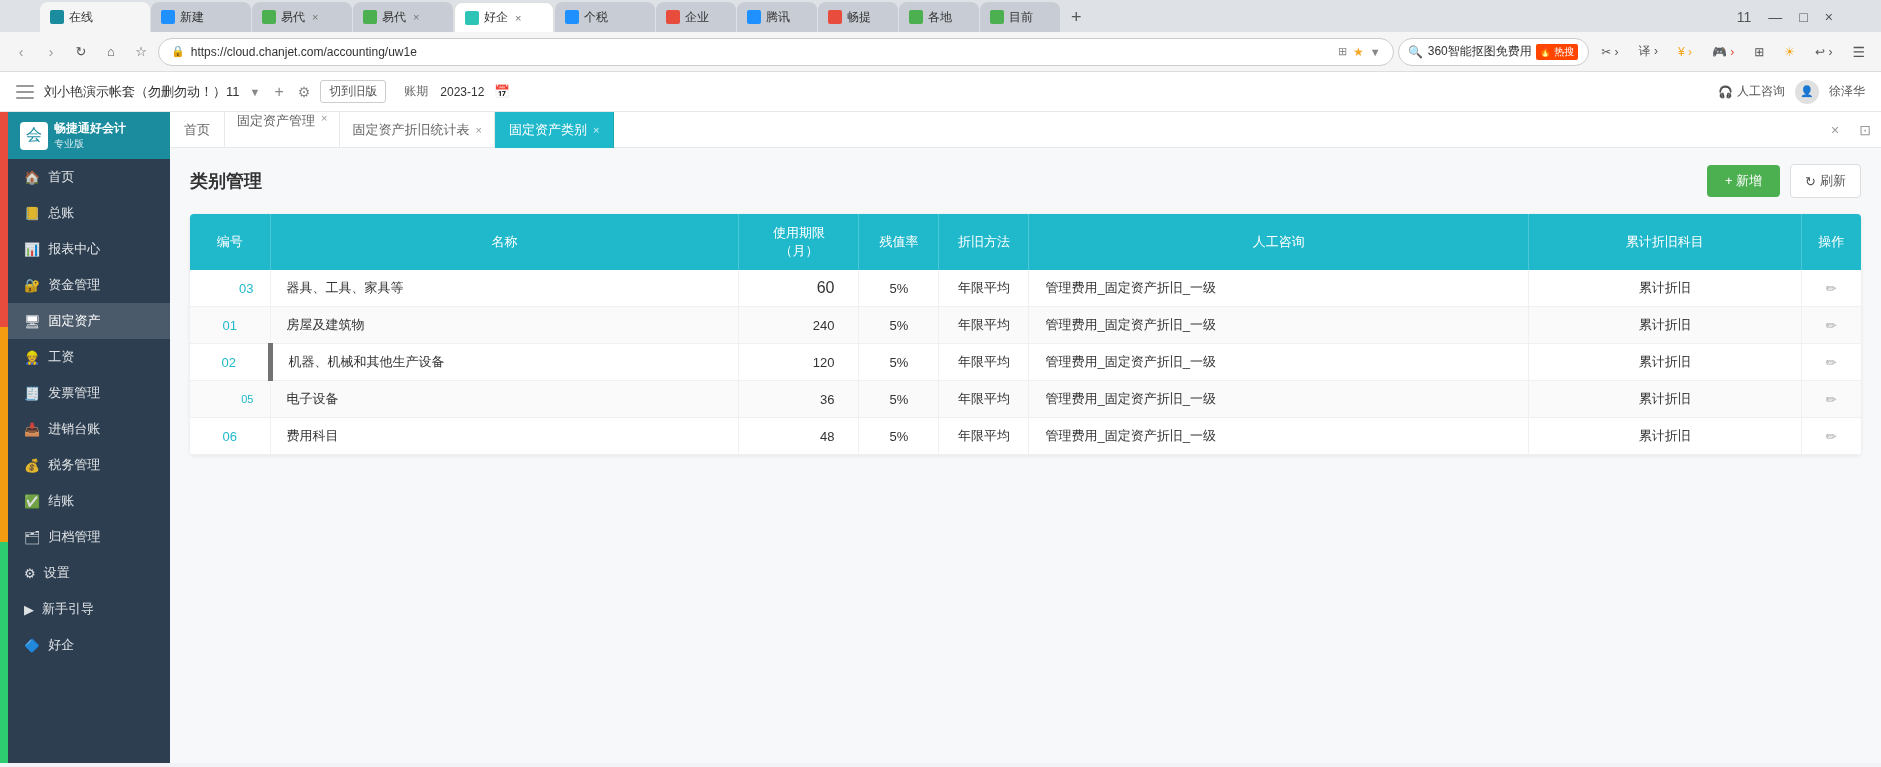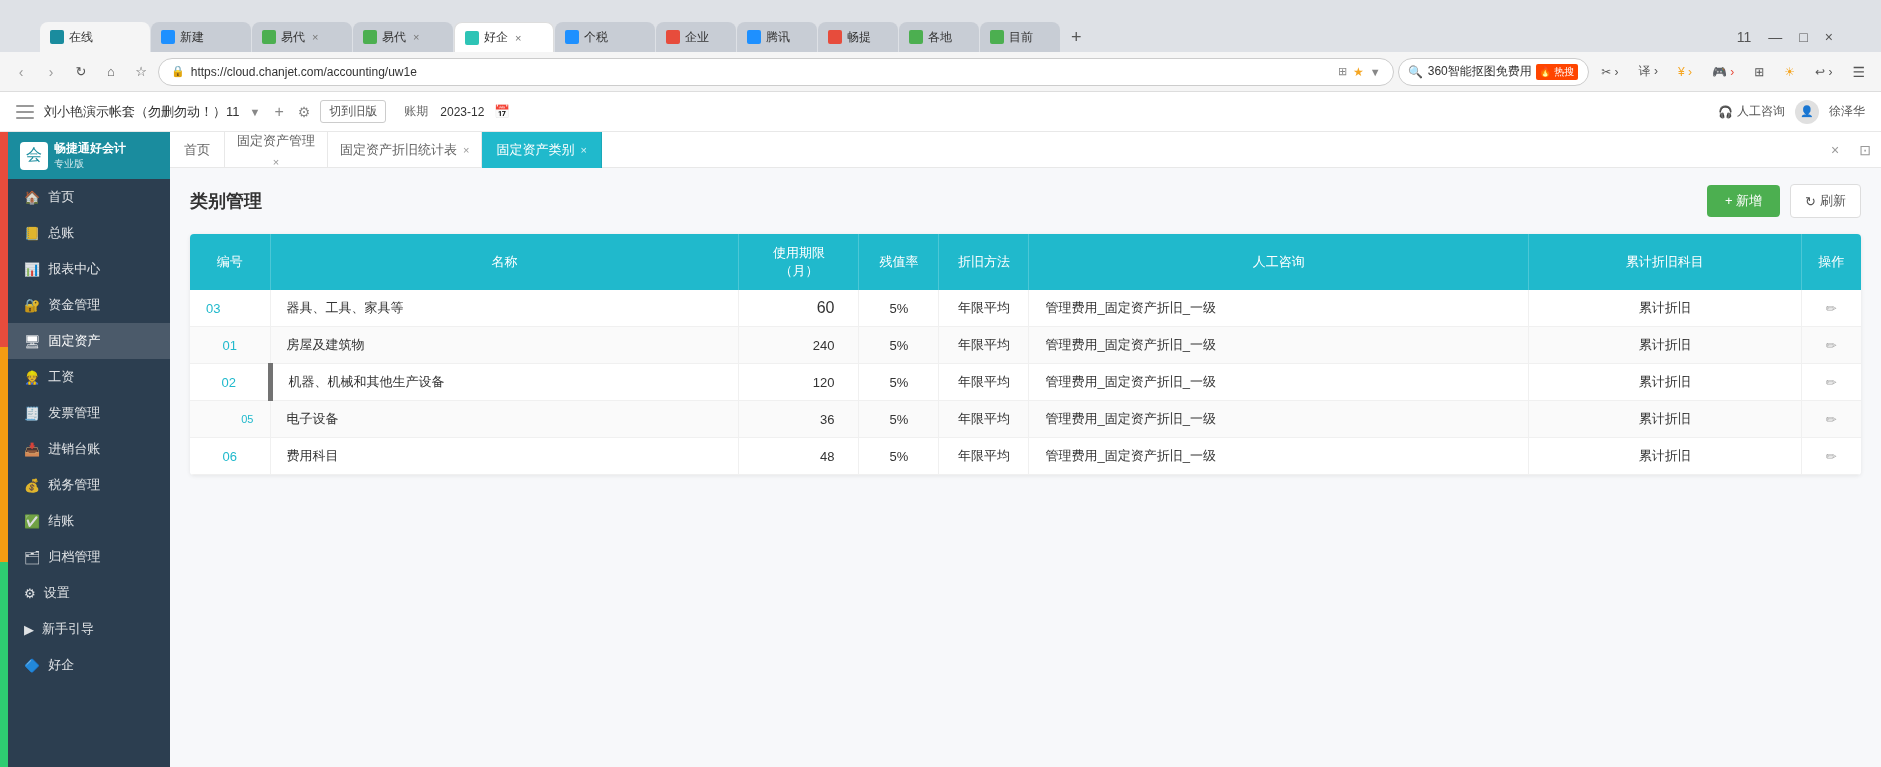--- a/index.html
+++ b/index.html
@@ -3,21 +3,21 @@
   <meta charset="utf-8">
   <style>
     * { margin: 0; padding: 0; box-sizing: border-box; }
     body { font-family: 'Microsoft YaHei', Arial, sans-serif; font-size: 13px; background: #f0f2f5; overflow: hidden; }
   </style>
 </head>
 <body>
 
 <div style="width:1881px; overflow-x:auto;">
 
-  <div style="display:flex; align-items:flex-end; height:52px; background:#dee1e6; padding:16px 40px 0 40px; gap:1px;">
+  <div style="display:flex; align-items:flex-end; height:32px; background:#dee1e6; padding:16px 40px 0 40px; gap:1px;">
     <div style="display:flex;align-items:center;height:30px;padding:0 10px;border-radius:8px 8px 0 0;background:#f5f5f5;color:#333;gap:5px;min-width:110px;font-size:12px;">
       <span style="width:14px;height:14px;background:#1a8c9e;border-radius:2px;display:inline-block;flex-shrink:0;"></span>
       <span>在线</span>
     </div>
     <div style="display:flex;align-items:center;height:30px;padding:0 10px;border-radius:8px 8px 0 0;background:#c8cdd5;color:#333;gap:5px;min-width:100px;font-size:12px;">
       <span style="width:14px;height:14px;background:#1e90ff;border-radius:2px;display:inline-block;flex-shrink:0;"></span>
       <span>新建</span>
     </div>
     <div style="display:flex;align-items:center;height:30px;padding:0 10px;border-radius:8px 8px 0 0;background:#c8cdd5;color:#333;gap:5px;min-width:100px;font-size:12px;">
       <span style="width:14px;height:14px;background:#4caf50;border-radius:2px;display:inline-block;flex-shrink:0;"></span>
@@ -192,21 +192,21 @@
           </div>
         </div>
       </div>
 
       <div style="flex:1;display:flex;flex-direction:column;overflow:hidden;background:#fff;">
 
         <div style="display:flex;align-items:center;height:36px;border-bottom:1px solid #e8e8e8;background:#fff;flex-shrink:0;">
           <div style="display:flex;align-items:center;padding:0 14px;height:36px;font-size:13px;color:#666;cursor:pointer;border-right:1px solid #e8e8e8;">
             <span>首页</span>
           </div>
-          <div style="display:flex;align-items:center;gap:6px;padding:0 12px;height:36px;font-size:13px;color:#666;cursor:pointer;border-right:1px solid #e8e8e8;flex-direction:column;">
+          <div style="display:flex;align-items:flex-start;gap:6px;padding:0 12px;height:36px;font-size:13px;color:#666;cursor:pointer;border-right:1px solid #e8e8e8;">
             <span>固定资产管理</span>
             <span style="font-size:11px;color:#999;">×</span>
           </div>
           <div style="display:flex;align-items:center;gap:6px;padding:0 12px;height:36px;font-size:13px;color:#666;cursor:pointer;border-right:1px solid #e8e8e8;">
             <span>固定资产折旧统计表</span>
             <span style="font-size:11px;color:#999;">×</span>
           </div>
           <div style="display:flex;align-items:center;gap:6px;padding:0 14px;height:36px;font-size:13px;color:#fff;cursor:pointer;background:#20b9cc;border-right:1px solid #1aa8b8;">
             <span>固定资产类别</span>
             <span style="font-size:11px;color:rgba(255,255,255,0.8);">×</span>
@@ -239,21 +239,21 @@
                   <th style="padding:10px 16px;text-align:center;font-weight:normal;font-size:13px;border-right:1px solid rgba(255,255,255,0.2);width:80px;">残值率</th>
                   <th style="padding:10px 16px;text-align:center;font-weight:normal;font-size:13px;border-right:1px solid rgba(255,255,255,0.2);width:90px;">折旧方法</th>
                   <th style="padding:10px 16px;text-align:center;font-weight:normal;font-size:13px;border-right:1px solid rgba(255,255,255,0.2);">人工咨询</th>
                   <th style="padding:10px 16px;text-align:center;font-weight:normal;font-size:13px;border-right:1px solid rgba(255,255,255,0.2);">累计折旧科目</th>
                   <th style="padding:10px 16px;text-align:center;font-weight:normal;font-size:13px;width:60px;">操作</th>
                 </tr>
               </thead>
               <tbody id="table-body">
 
               <tr style="border-bottom: 1px solid rgb(240, 240, 240); background: rgb(255, 255, 255);">
-    <td style="padding:9px 16px;text-align:left;font-size:13px;color:#20b9cc;border-right:1px solid #f0f0f0;margin-top:24px;">03</td>
+    <td style="padding:9px 16px;text-align:right;font-size:13px;color:#20b9cc;border-right:1px solid #f0f0f0;margin-top:24px;">03</td>
     <td style="padding:9px 16px;text-align:left;font-size:13px;color:#333;border-right:1px solid #f0f0f0;">器具、工具、家具等</td>
     <td style="padding:9px 16px;text-align:right;font-size:16px;color:#333;border-right:1px solid #f0f0f0;padding-right:24px;">60</td>
     <td style="padding:9px 16px;text-align:center;font-size:13px;color:#333;border-right:1px solid #f0f0f0;">5%</td>
     <td style="padding:9px 16px;text-align:center;font-size:13px;color:#333;border-right:1px solid #f0f0f0;">年限平均</td>
     <td style="padding:9px 16px;text-align:left;font-size:13px;color:#333;border-right:1px solid #f0f0f0;">管理费用_固定资产折旧_一级</td>
     <td style="padding:9px 16px;text-align:center;font-size:13px;color:#333;border-right:1px solid #f0f0f0;">累计折旧</td>
     <td style="padding:9px 16px;text-align:center;font-size:13px;cursor:pointer;color:#aaa;">✏</td>
   </tr>
                   <tr style="border-bottom: 1px solid rgb(240, 240, 240); background: rgb(250, 250, 250);">
     <td style="padding:9px 16px;text-align:center;font-size:13px;color:#20b9cc;border-right:1px solid #f0f0f0;">01</td>

